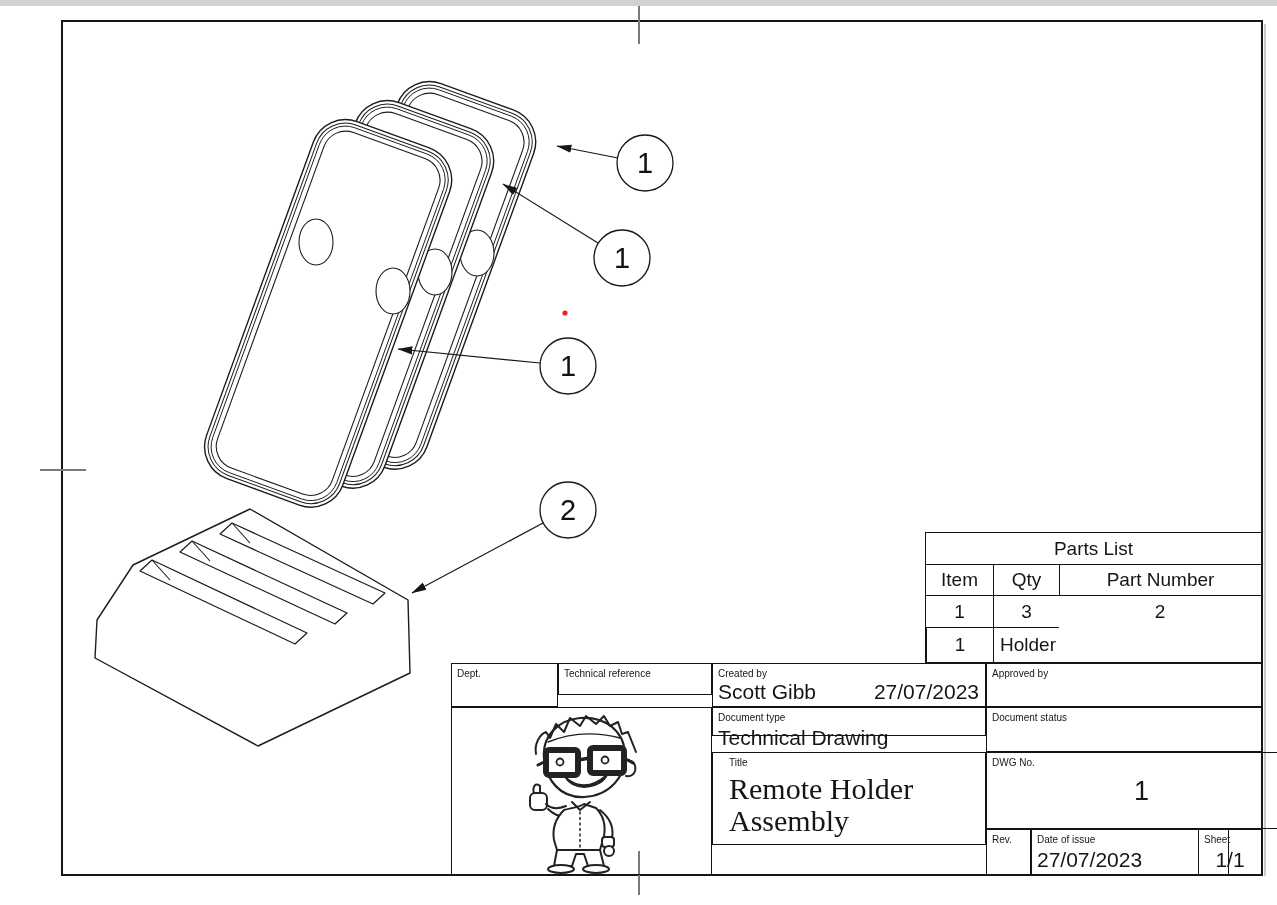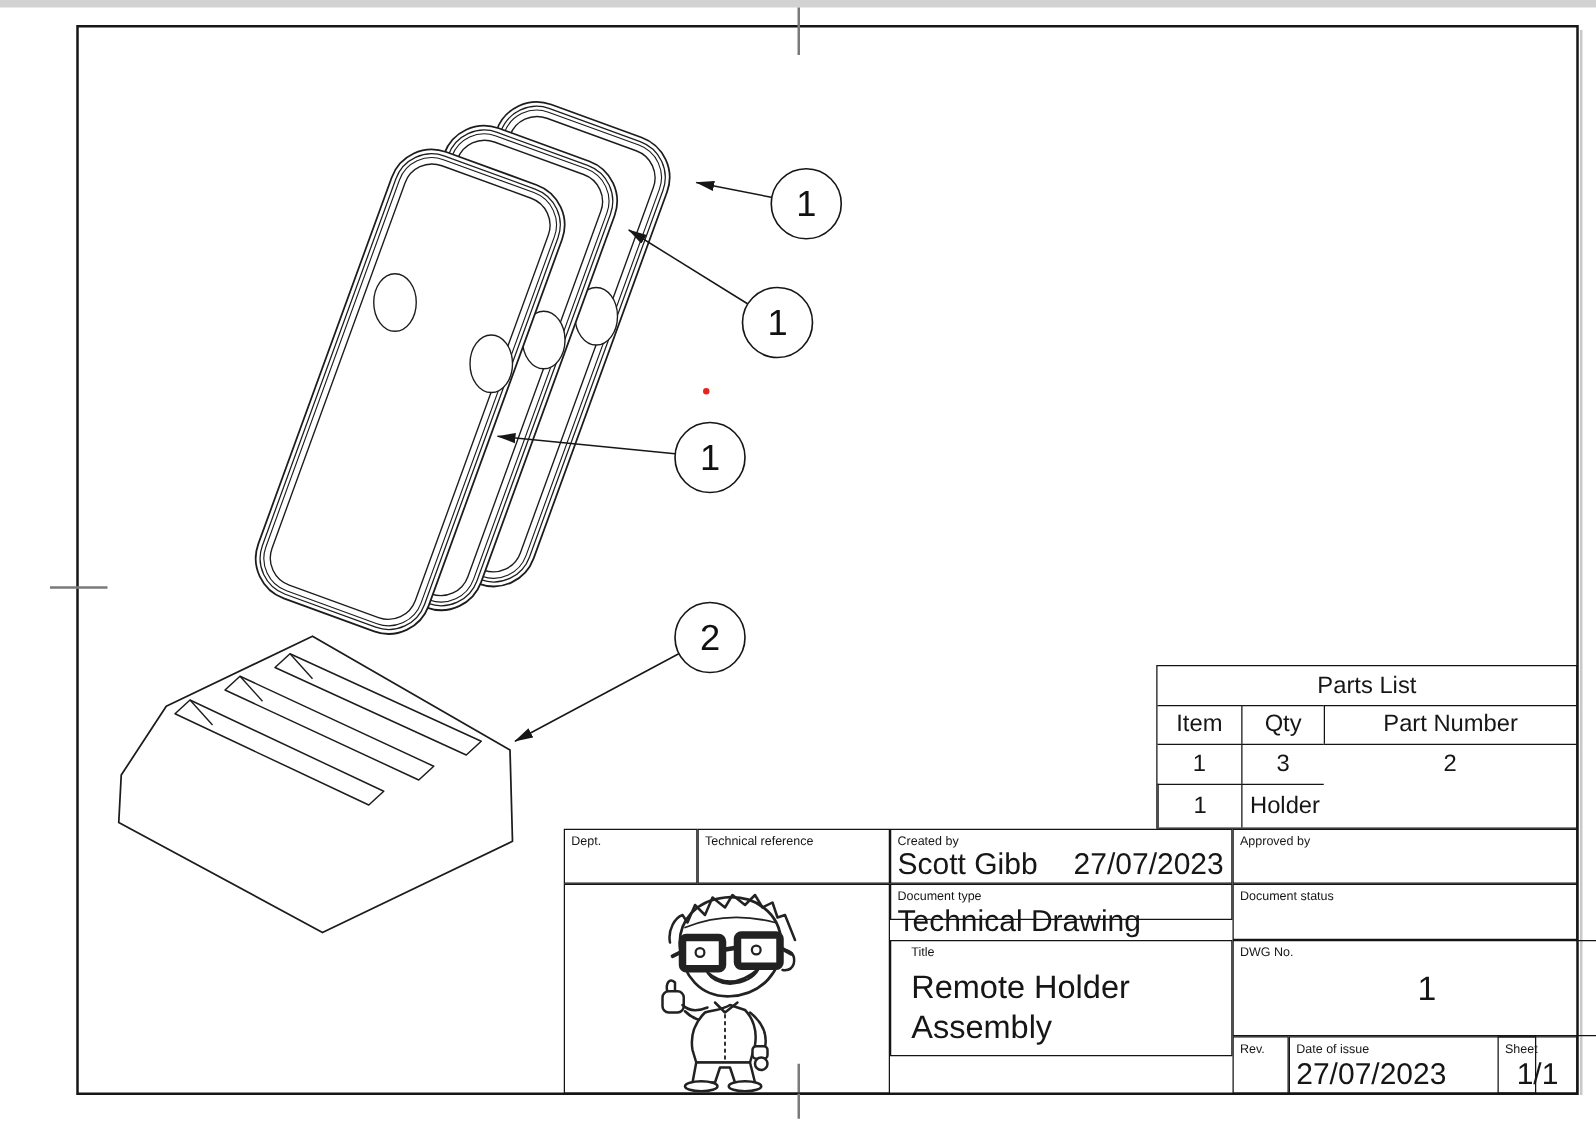--- a/index.html
+++ b/index.html
@@ -18,24 +18,24 @@
   .pl-title{grid-column:1 / span 3;display:flex;align-items:center;justify-content:center;}
   .pl-cell{display:flex;align-items:center;justify-content:center;
            border-top:1.5px solid #141414;box-sizing:border-box;text-align:center;}
   .pl-cell.cleft{border-left:1.5px solid #141414;}
   .pl-cell.al{justify-content:flex-start;padding-left:6px;}
 
   
   .title-block{position:absolute;left:451px;top:663px;width:811px;height:212px;box-sizing:border-box;}
   .tb-cell{position:absolute;border:1px solid #141414;box-sizing:border-box;background:transparent;}
   .tb-label{font-size:10px;line-height:13px;padding:3px 0 0 5px;white-space:nowrap;}
-  .tb-value{font-size:24px;line-height:24px;padding:2px 6px 0 5px;}
+  .tb-value{font-size:21px;line-height:24px;padding:2px 6px 0 5px;}
   .tb-row{display:flex;justify-content:space-between;align-items:flex-end;padding:0 6px 1px 5px;}
   .tb-row .tb-value{padding:0;}
-  .title-value{font-size:26px;line-height:32px;padding:4px 6px 0 5px;}
+  .title-value{font-size:30px;line-height:32px;padding:4px 6px 0 5px;font-family:Liberation Serif, serif;}
   .dwg-value{font-size:27px;text-align:center;padding-top:10px;}
   .center-val{text-align:center;padding:2px 0 0 0;}
 </style>
 </head>
 <body>
 
 <div class="page">
   <div class="top-strip"></div>
   <div class="right-shadow"></div>
 
@@ -134,21 +134,21 @@
     <div class="pl-cell cleft">1</div>
     <div class="pl-cell cleft al">Holder</div>
   </div>
 
   <div class="title-block">
 
     <div class="tb-cell" style="left:0;top:0;width:107px;height:44px;">
       <div class="tb-label">Dept.</div>
     </div>
 
-    <div class="tb-cell" style="left:107px;top:0;width:154px;height:44px;">
+    <div class="tb-cell" style="left:107px;top:0;width:154px;height:32px;">
       <div class="tb-label">Technical reference</div>
     </div>
 
     <div class="tb-cell" style="left:261px;top:0;width:274px;height:44px;">
       <div class="tb-label">Created by</div>
       <div class="tb-row">
         <span class="tb-value">Scott Gibb</span>
         <span class="tb-value">27/07/2023</span>
       </div>
     </div>

